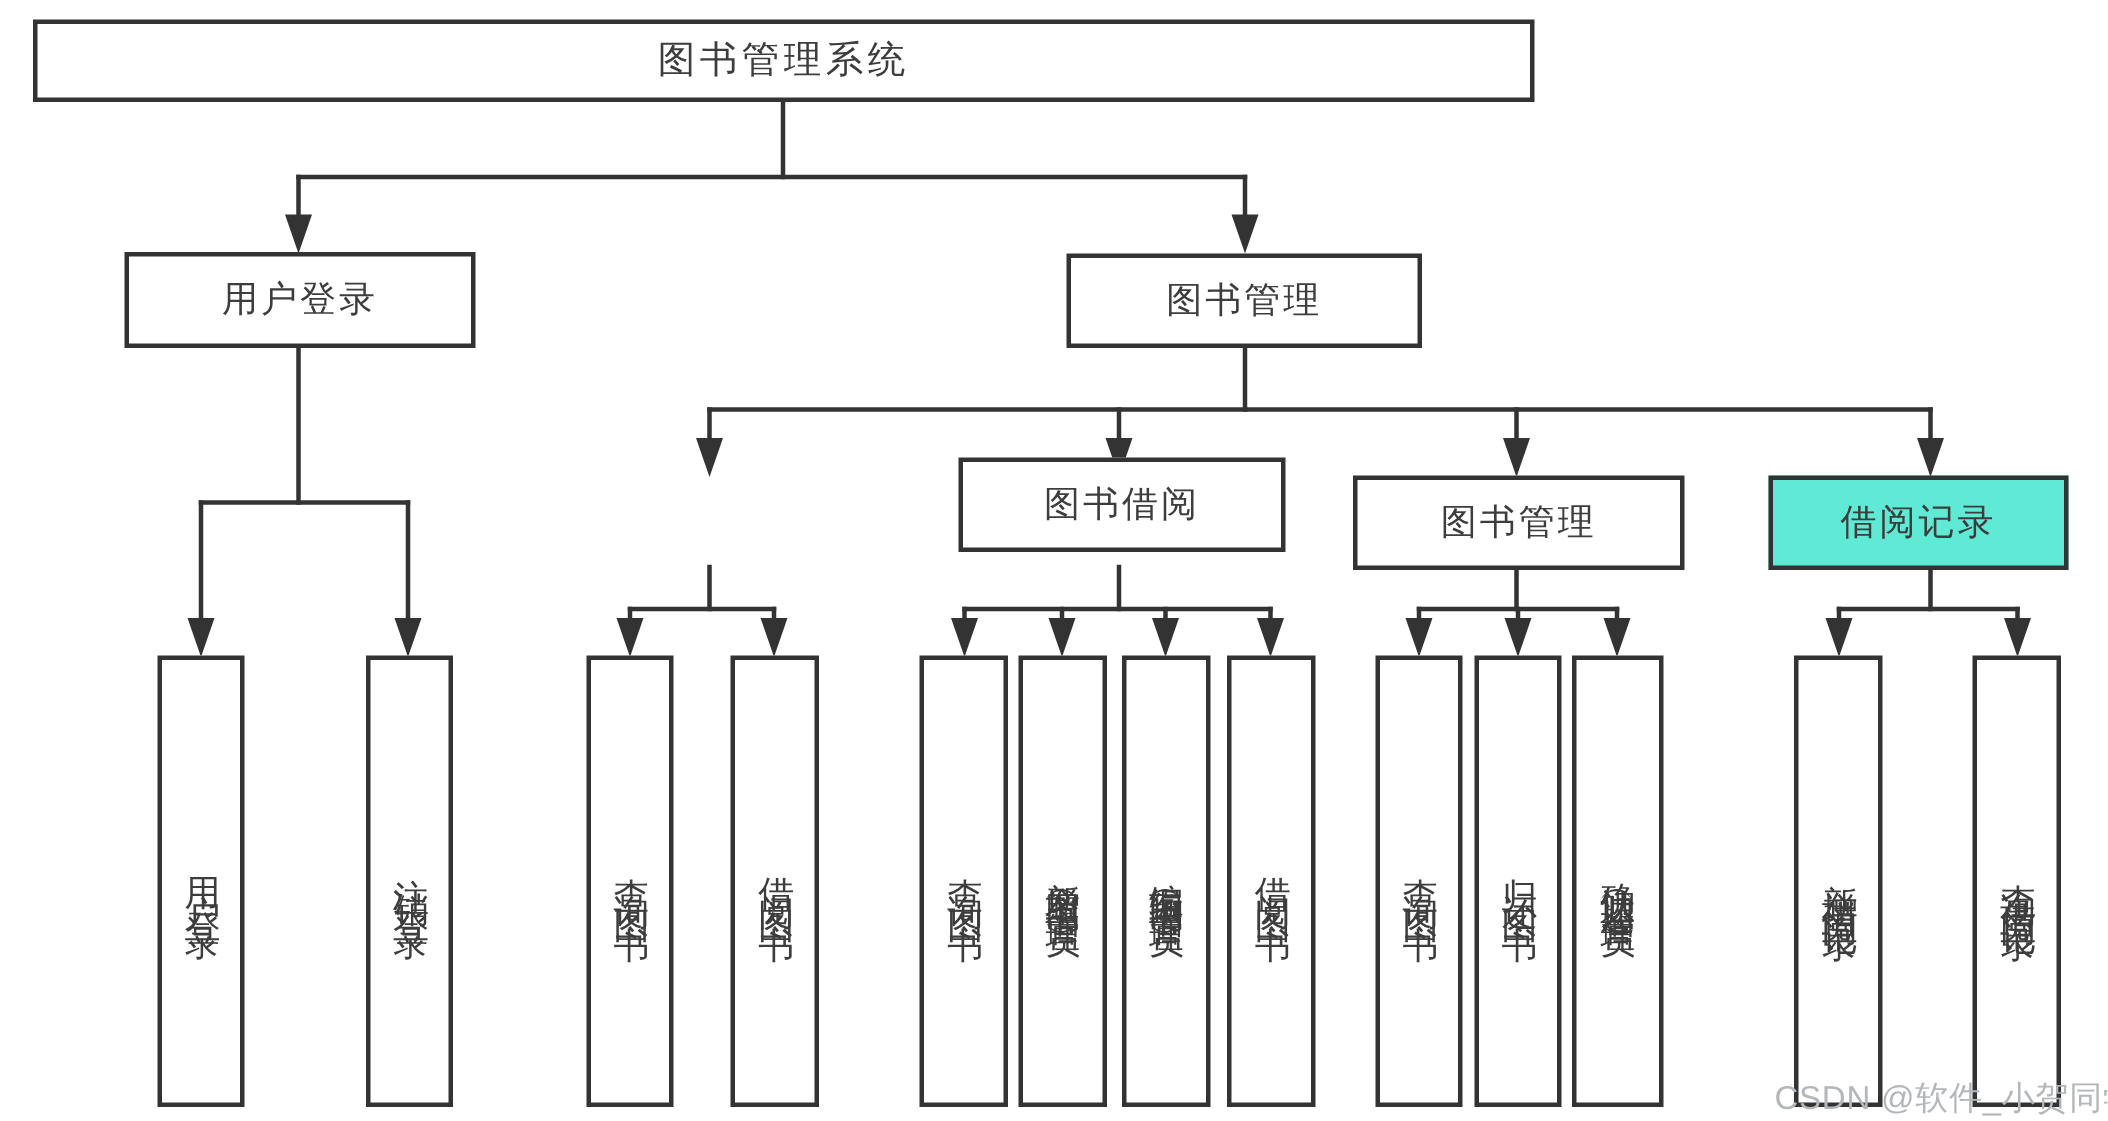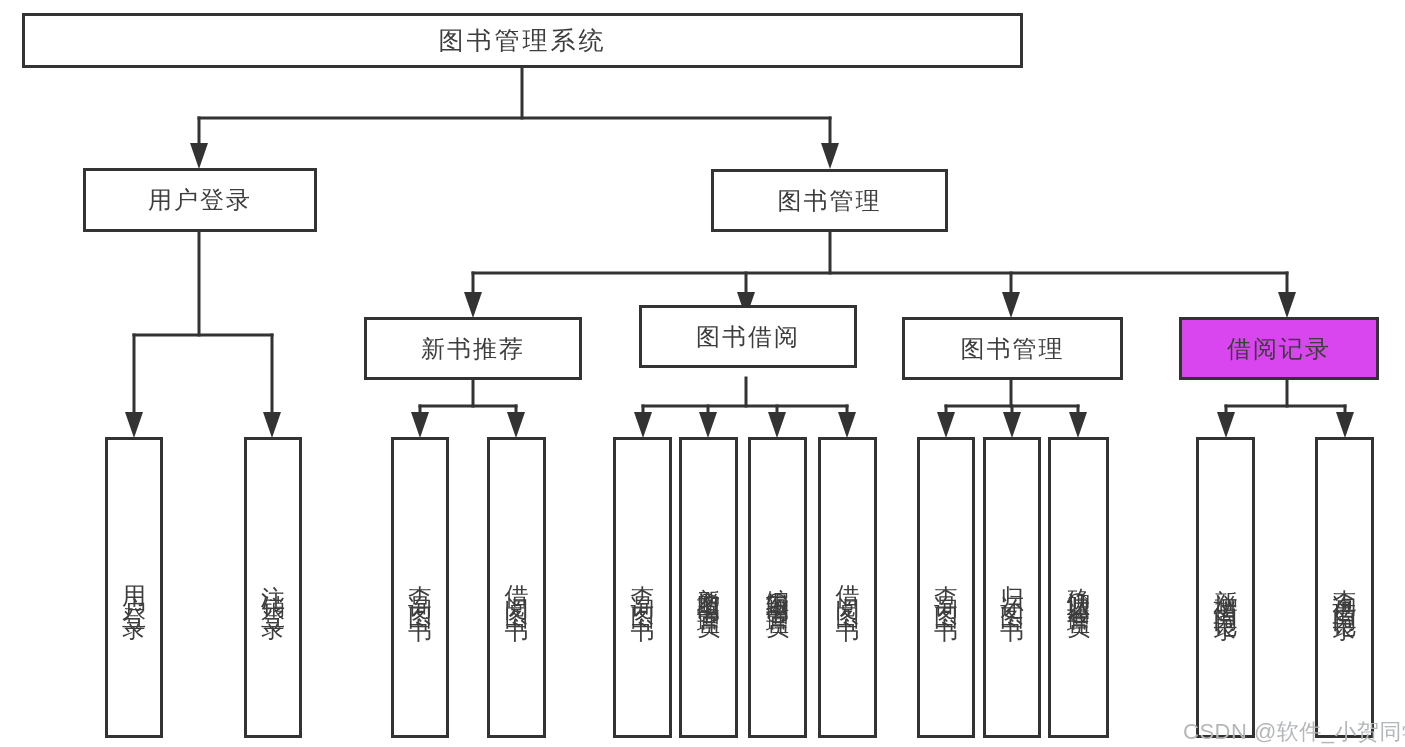--- a/index.html
+++ b/index.html
@@ -123,30 +123,27 @@
     <span class="hlabel root-label">图书管理系统</span>
   </div>
 
   <div class="node" style="left: 83px; top: 168px; width: 234px; height: 64px; border-color: rgb(51, 51, 51); background: rgb(255, 255, 255); color: rgb(61, 61, 61);">
     <span class="hlabel">用户登录</span>
   </div>
   <div class="node" style="left: 711px; top: 169px; width: 237px; height: 63px; border-color: rgb(51, 51, 51); background: rgb(255, 255, 255); color: rgb(61, 61, 61);">
     <span class="hlabel">图书管理</span>
   </div>
 
-  <div class="node" style="left: 364px; top: 317px; width: 218px; height: 63px; border-color: rgb(51, 51, 51); background: rgb(255, 255, 255); color: rgb(61, 61, 61);">
-    <span class="hlabel">新书推荐</span>
-  </div>
   <div class="node" style="left: 639px; top: 305px; width: 218px; height: 63px; border-color: rgb(51, 51, 51); background: rgb(255, 255, 255); color: rgb(61, 61, 61);">
     <span class="hlabel">图书借阅</span>
   </div>
   <div class="node" style="left: 902px; top: 317px; width: 221px; height: 63px; border-color: rgb(51, 51, 51); background: rgb(255, 255, 255); color: rgb(61, 61, 61);">
     <span class="hlabel">图书管理</span>
   </div>
-  <div class="node" style="left: 1179px; top: 317px; width: 200px; height: 63px; border-color: rgb(51, 51, 51); background: #d946ef; color: rgb(61, 61, 61);">
+  <div class="node" style="left: 1179px; top: 317px; width: 200px; height: 63px; border-color: rgb(51, 51, 51); background: #5eead4; color: rgb(61, 61, 61);">
     <span class="hlabel">借阅记录</span>
   </div>
 
   <div class="node" style="left: 105px; top: 437px; width: 58px; height: 301px; border-color: rgb(51, 51, 51); background: rgb(255, 255, 255); color: rgb(61, 61, 61);">
     <span class="vtext sp-wide">用户登录</span>
   </div>
   <div class="node" style="left: 244px; top: 437px; width: 58px; height: 301px; border-color: rgb(51, 51, 51); background: rgb(255, 255, 255); color: rgb(61, 61, 61);">
     <span class="vtext sp-wide">注销登录</span>
   </div>
 

